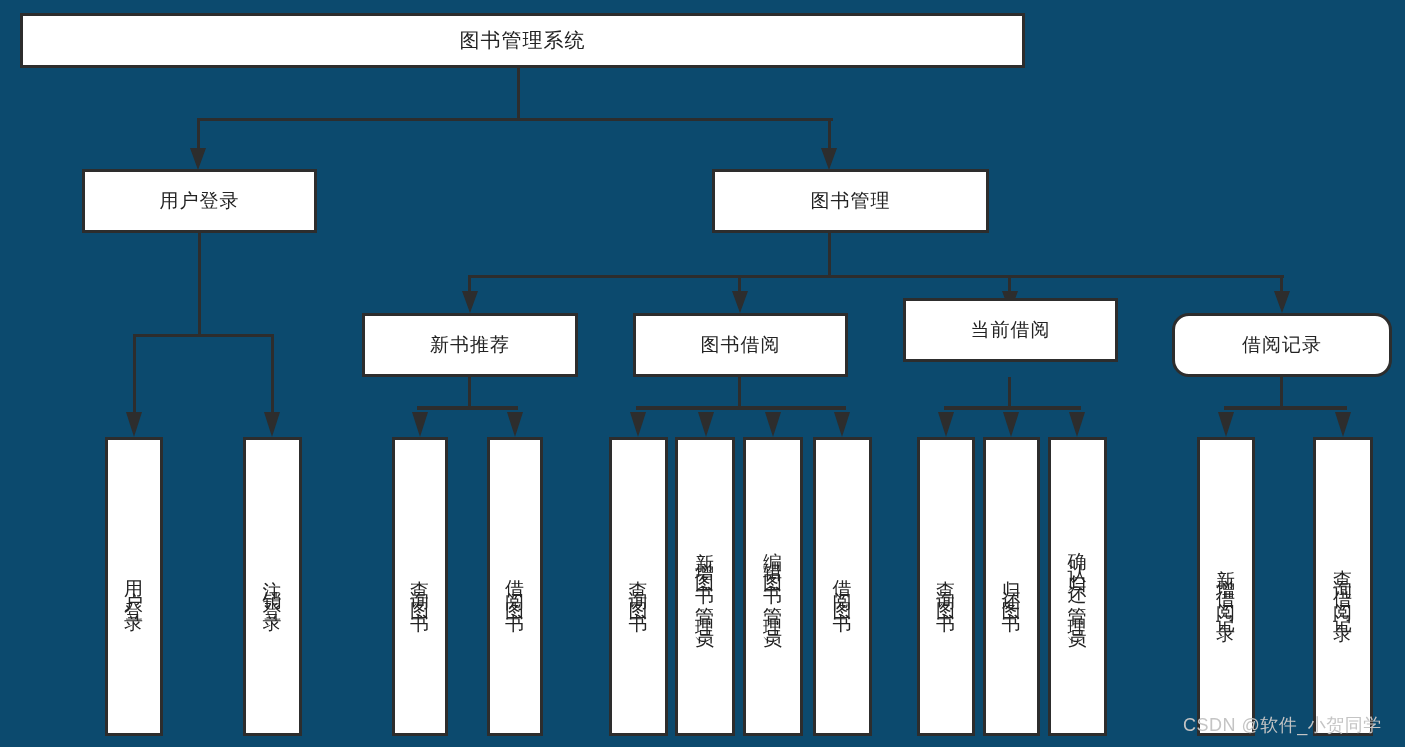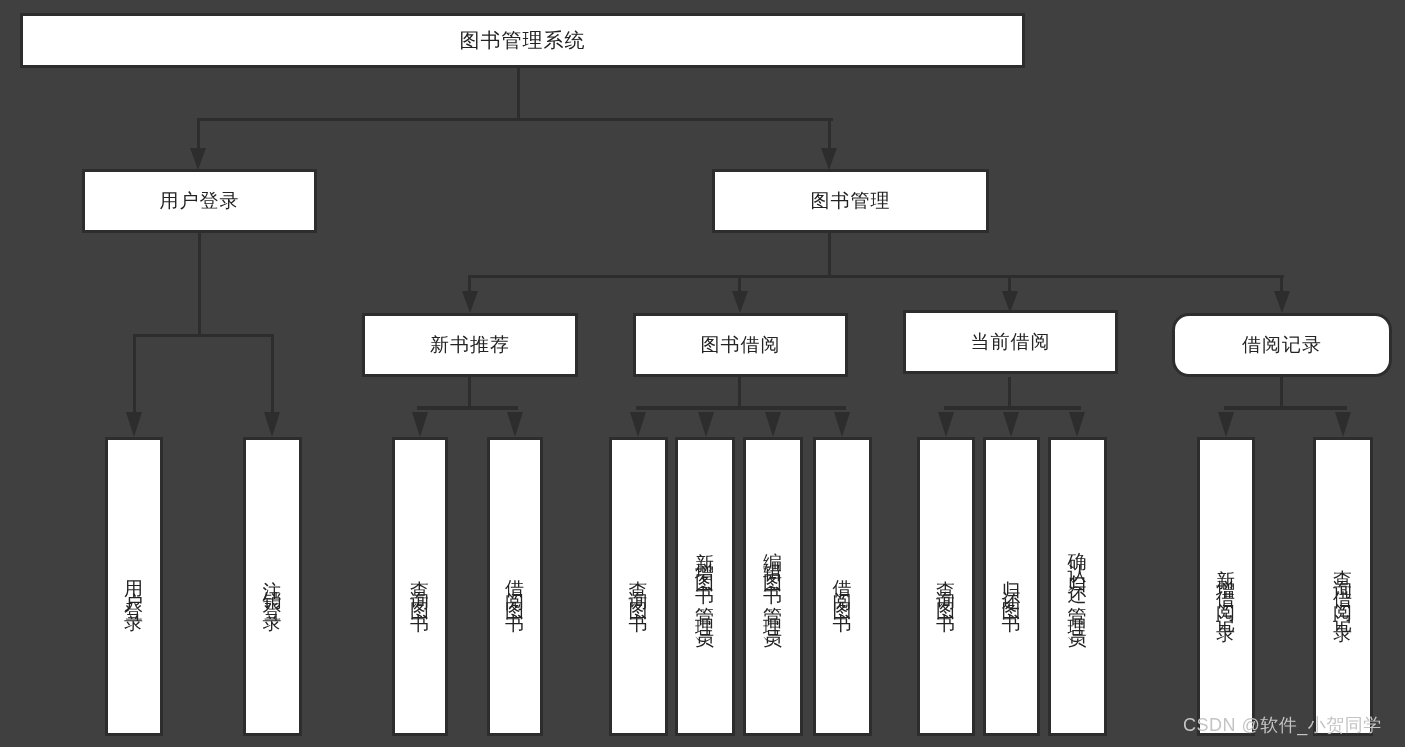--- a/index.html
+++ b/index.html
@@ -1,17 +1,17 @@
 <!DOCTYPE html>
 <html><head>
 <meta charset="utf-8">
 <style>
   html,body { margin:0; padding:0; background:#ffffff; }
   .canvas {
-    position:relative; width:1405px; height:747px; background:#404040;
+    position:relative; width:1405px; height:747px; background:#0c4a6e;
     font-family:"Liberation Sans","DejaVu Sans",sans-serif; color:#232323;
     overflow:hidden;
   }
   .box {
     position:absolute; box-sizing:border-box; background:#ffffff;
     border:3px solid #2d2d2d; display:flex; align-items:center; justify-content:center;
   }
   .hlabel { font-size:19px; letter-spacing:1px; white-space:nowrap; }
   .root .hlabel { font-size:20px; }
   .vlabel {
@@ -70,21 +70,21 @@
   <div class="arrow" style="left:1002px; top:291px;"></div>
   <div class="line" style="left:1280px; top:278px; width:3px; height:14px;"></div>
   <div class="arrow" style="left:1274px; top:291px;"></div>
 
   <div class="box" style="left:362px; top:313px; width:216px; height:64px;">
     <span class="hlabel">新书推荐</span>
   </div>
   <div class="box" style="left:633px; top:313px; width:215px; height:64px;">
     <span class="hlabel">图书借阅</span>
   </div>
-  <div class="box" style="left:903px; top:310px; width:215px; height:64px;">
+  <div class="box" style="left:903px; top:298px; width:215px; height:64px;">
     <span class="hlabel">当前借阅</span>
   </div>
   <div class="box" style="left:1172px; top:313px; width:220px; height:64px;border-radius:17px;">
     <span class="hlabel">借阅记录</span>
   </div>
 
   <div class="line" style="left:468px; top:377px; width:3px; height:32px;"></div>
   <div class="line" style="left:417px; top:406px; width:101px; height:4px;"></div>
   <div class="arrow big" style="left:412px; top:412px;"></div>
   <div class="arrow big" style="left:507px; top:412px;"></div>

